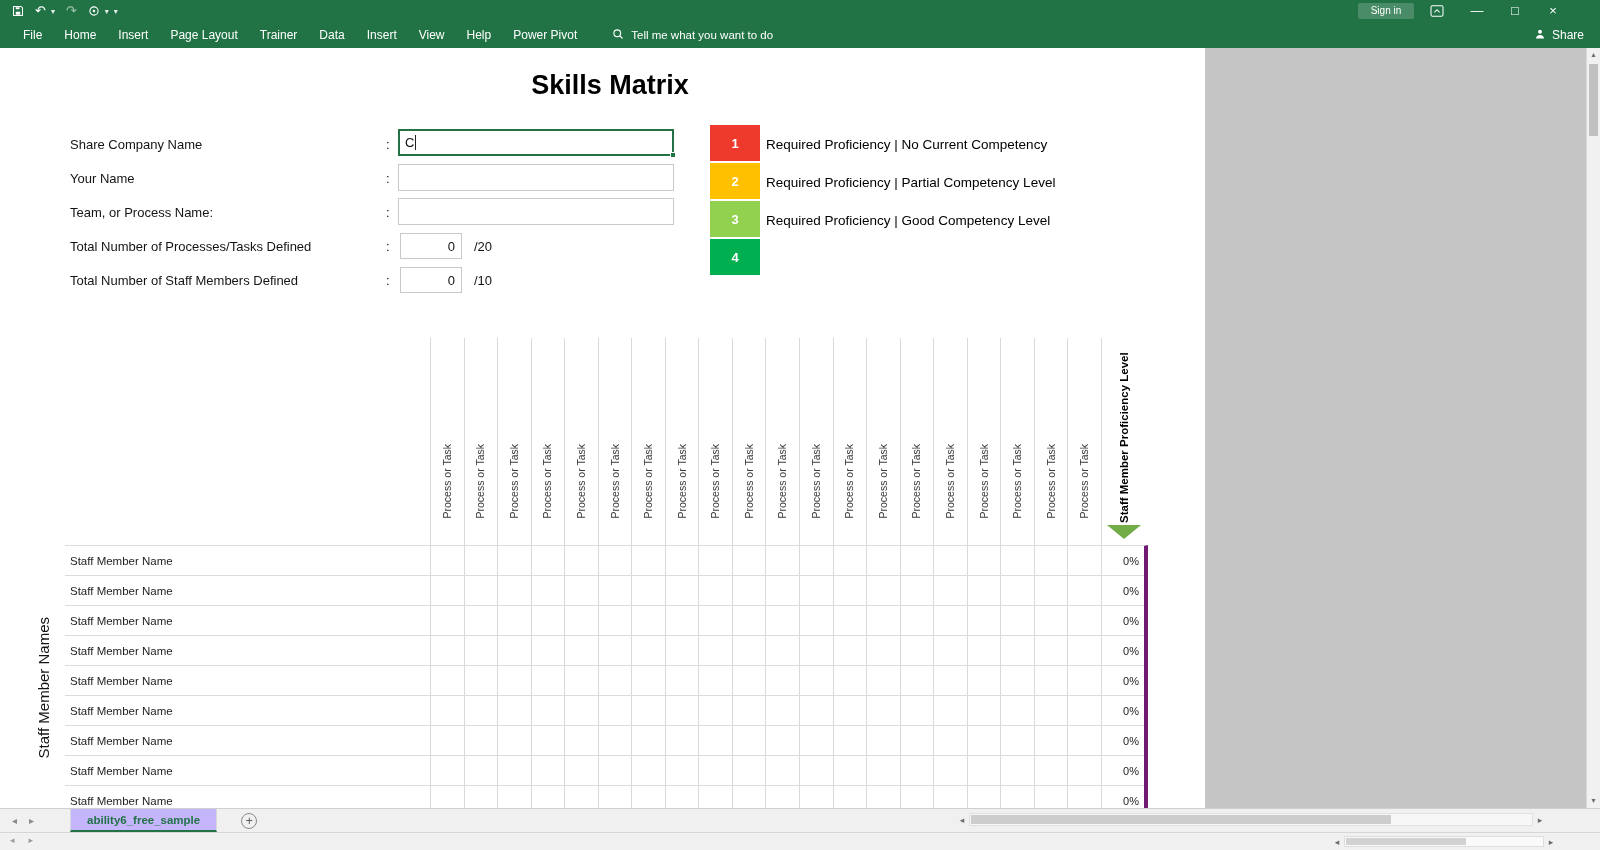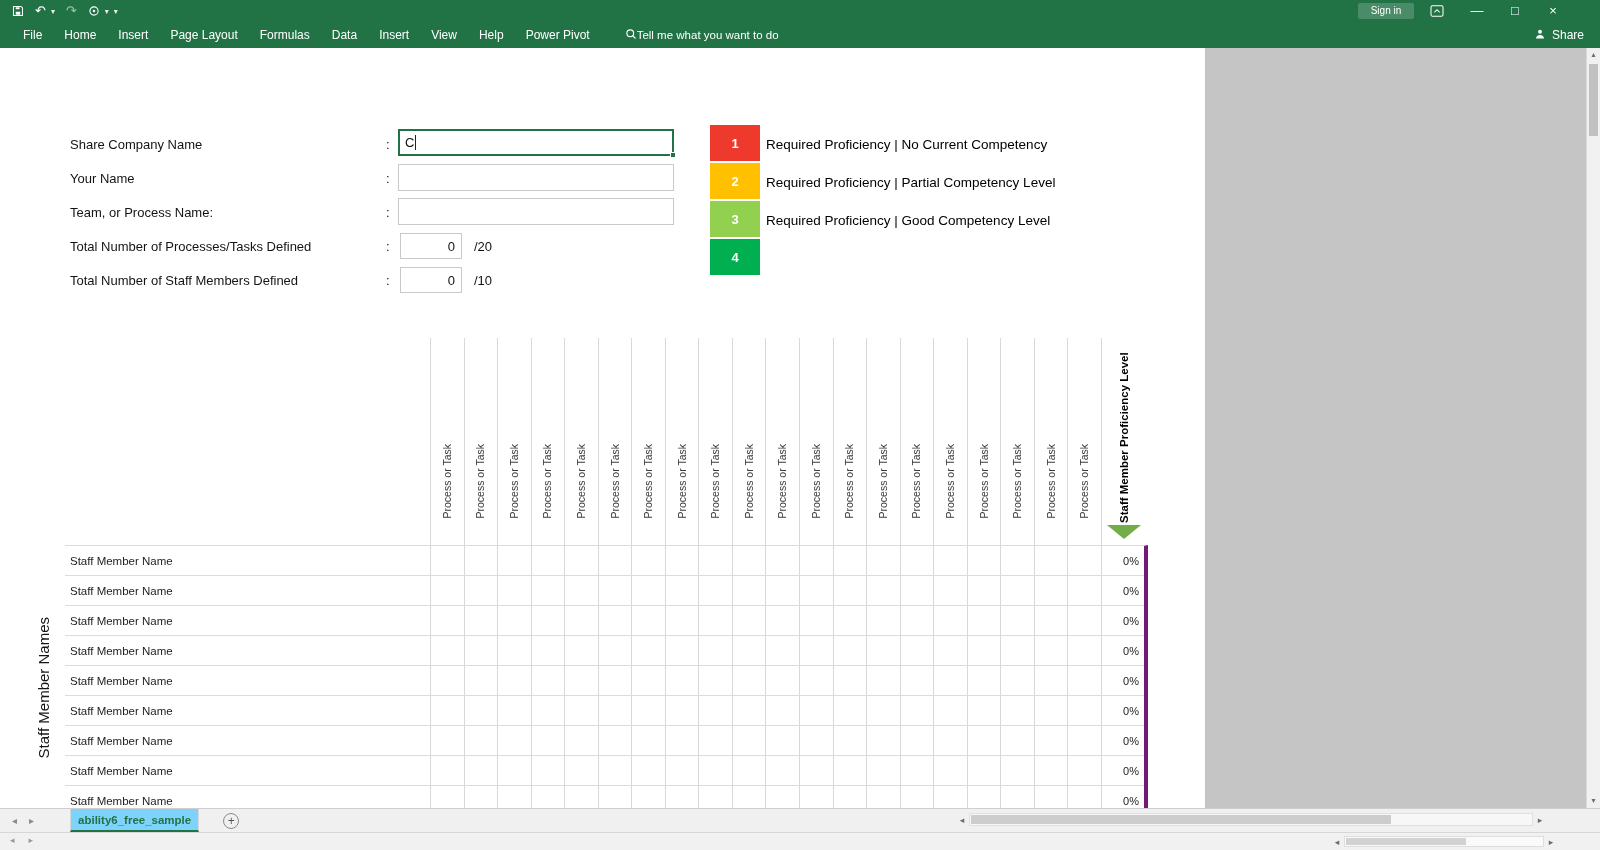--- a/index.html
+++ b/index.html
@@ -20,21 +20,21 @@
           border-radius:2px;font-size:10px;line-height:16px;text-align:center;cursor:pointer}
   .chrome-ic{position:absolute;top:0;width:30px;height:22px;display:flex;align-items:center;justify-content:center}
   .chrome-ic.txt{font-size:13px;line-height:22px}
   .pos-ribopt{left:1422px}.pos-min{left:1462px}.pos-max{left:1500px}.pos-close{left:1538px}
 
   
   .ribbonbar{position:absolute;left:0;top:22px;width:1600px;height:26px;background:#217346;color:#fff;
              display:flex;align-items:center}
   .rtab{padding:0 11px;height:26px;line-height:26px;font-size:12px;cursor:pointer;white-space:nowrap}
   .rtab:first-child{margin-left:12px}
-  .tellme{display:flex;align-items:center;margin-left:24px;font-size:11.5px;cursor:text;white-space:nowrap}
+  .tellme{display:flex;align-items:center;gap:7px;margin-left:24px;font-size:11.5px;cursor:text;white-space:nowrap}
   .share{position:absolute;right:16px;top:0;height:26px;display:flex;align-items:center;gap:6px;
          font-size:12px;cursor:pointer}
 
   
   .sheet{position:absolute;left:0;top:48px;width:1205px;height:760px;background:#fff;overflow:hidden}
   .sheet-title{position:absolute;left:360px;top:22px;width:500px;text-align:center;
                font-size:27px;font-weight:bold;color:#000}
 
   .flabel{position:absolute;left:70px;font-size:13px;line-height:18px;color:#141414;white-space:nowrap}
   .fcolon{position:absolute;left:386px;font-size:13px;line-height:18px}
@@ -82,23 +82,23 @@
   .vs-arr{position:absolute;left:0;width:13px;height:14px;font-size:8px;color:#6d6d6d;
           text-align:center;line-height:14px;cursor:pointer}
   .vs-up{top:0}.vs-down{bottom:0}
   .vs-thumb{position:absolute;left:2px;top:16px;width:9px;height:72px;background:#c1c1c1;cursor:grab}
 
   
   .tabbar{position:absolute;left:0;top:808px;width:1600px;height:24px;background:#f0f0f0;
           border-top:1px solid #cfcfcf;display:flex;align-items:center}
   .tab-nav{display:flex;gap:12px;margin-left:12px;color:#8a8a8a;font-size:10px}
   .tab-nav span{cursor:pointer}
-  .sheet-tab{margin-left:36px;height:23px;background:#7dd3fc;border-left:1px solid #d8d8d8;
+  .sheet-tab{margin-left:36px;height:23px;background:#c4b5fd;border-left:1px solid #d8d8d8;
              border-right:1px solid #d8d8d8;border-bottom:2px solid #217346;
-             display:flex;align-items:center;padding:0 7px;font-size:11.5px;font-weight:bold;
+             display:flex;align-items:center;padding:0 16px;font-size:11.5px;font-weight:bold;
              color:#217346;cursor:pointer}
   .add-sheet{margin-left:24px;width:16px;height:16px;border:1px solid #8a8a8a;border-radius:50%;
              color:#555;font-size:12px;line-height:14px;text-align:center;cursor:pointer}
   .hscroll{position:absolute;left:955px;top:812px;width:592px;height:15px;display:flex;align-items:center}
   .hs-arr{width:14px;text-align:center;font-size:9px;color:#6d6d6d;cursor:pointer}
   .hs-track{flex:1;height:13px;background:#f7f7f7;border:1px solid #e0e0e0;position:relative}
   .hs-thumb{position:absolute;left:1px;top:1px;height:9px;width:420px;background:#cdcdcd;cursor:grab}
 
   
   .statusbar{position:absolute;left:0;top:832px;width:1600px;height:18px;background:#f1f1f1;
@@ -144,21 +144,21 @@
     <div class="chrome-ic txt pos-min">—</div>
     <div class="chrome-ic txt pos-max">□</div>
     <div class="chrome-ic txt pos-close">×</div>
   </div>
 
   <div class="ribbonbar">
     <span class="rtab">File</span>
     <span class="rtab">Home</span>
     <span class="rtab">Insert</span>
     <span class="rtab">Page Layout</span>
-    <span class="rtab">Formulas</span>
+    <span class="rtab">Trainer</span>
     <span class="rtab">Data</span>
     <span class="rtab">Insert</span>
     <span class="rtab">View</span>
     <span class="rtab">Help</span>
     <span class="rtab">Power Pivot</span>
     <div class="tellme">
       <span>
         <svg width="12" height="12" viewBox="0 0 16 16">
             <circle cx="7" cy="7" r="4.5" fill="none" stroke="#fff" stroke-width="1.5"></circle>
             <line x1="10.5" y1="10.5" x2="14" y2="14" stroke="#fff" stroke-width="1.5"></line>
@@ -171,20 +171,21 @@
         <svg width="12" height="12" viewBox="0 0 16 16">
             <circle cx="8" cy="5" r="2.6" fill="#fff"></circle>
             <path d="M2.5 14c.6-3.2 2.8-4.6 5.5-4.6s4.9 1.4 5.5 4.6z" fill="#fff"></path>
           </svg>
       </span>
       <span>Share</span>
     </div>
   </div>
 
   <div class="sheet">
+    <div class="sheet-title">Skills Matrix</div>
 
     <div class="flabel" style="top:88px">Share Company Name</div>
     <div class="flabel" style="top:122px">Your Name</div>
     <div class="flabel" style="top:156px">Team, or Process Name:</div>
     <div class="flabel" style="top:190px">Total Number of Processes/Tasks Defined</div>
     <div class="flabel" style="top:224px">Total Number of Staff Members Defined</div>
 
     <div class="fcolon" style="top:88px">:</div>
     <div class="fcolon" style="top:122px">:</div>
     <div class="fcolon" style="top:156px">:</div>

